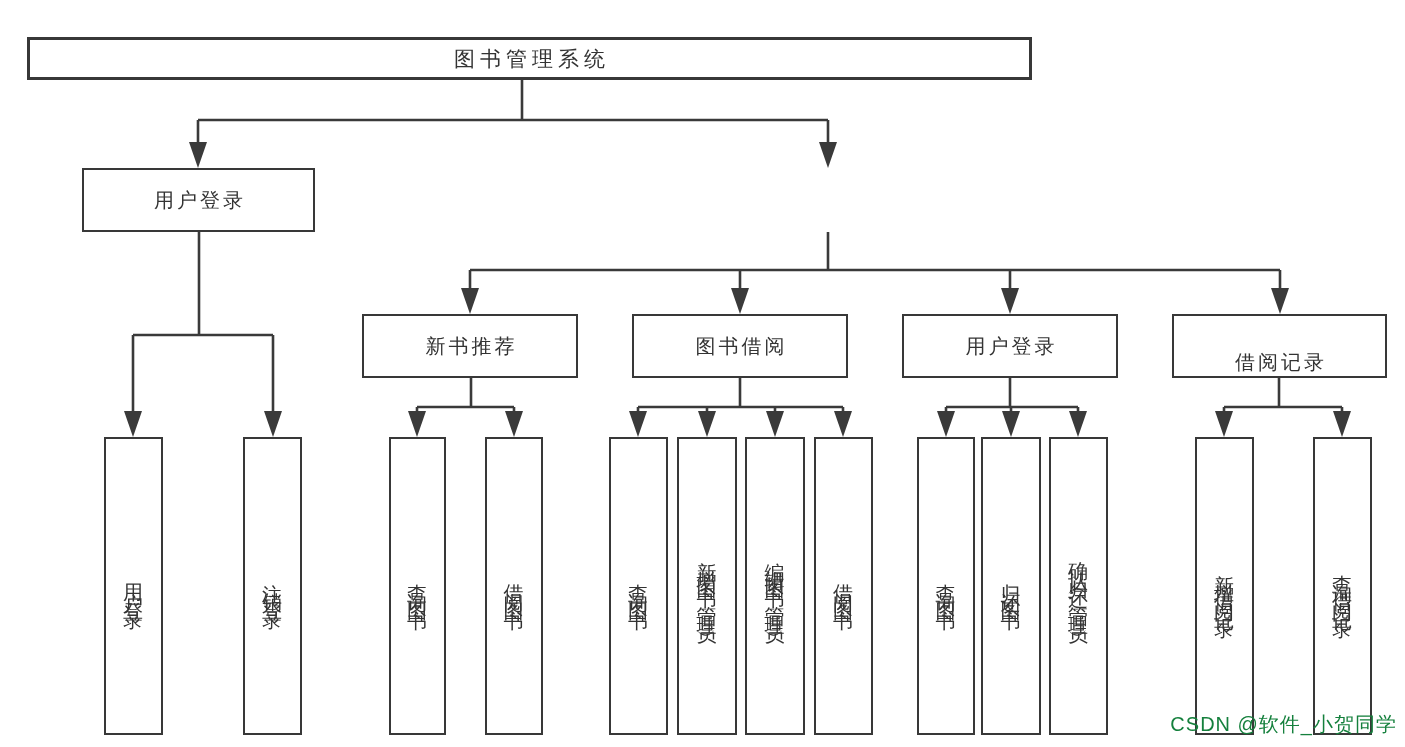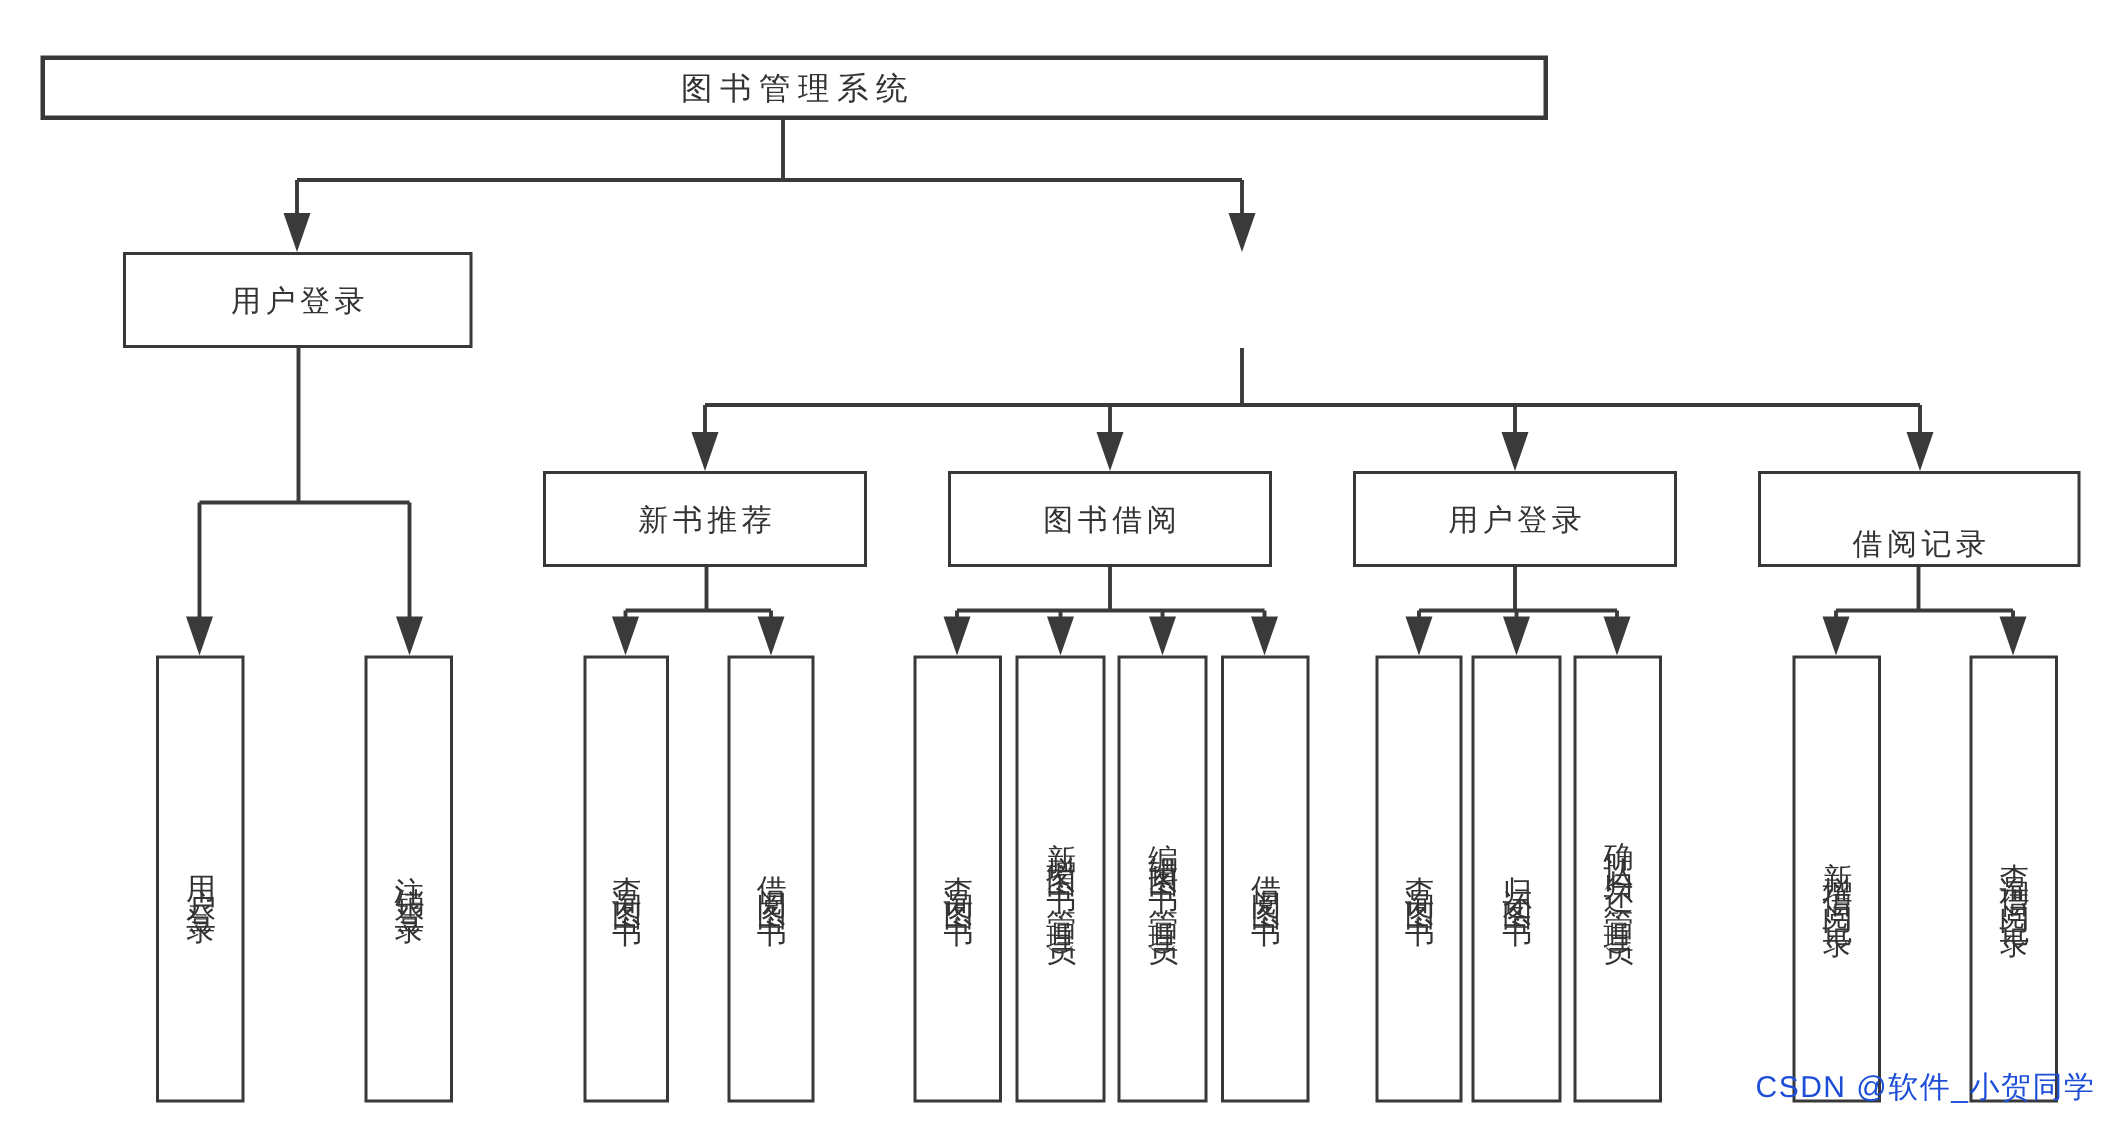--- a/index.html
+++ b/index.html
@@ -44,21 +44,21 @@
     font-size: 20px;
     letter-spacing: 9px;
     color: #333333;
     line-height: 1;
   }
   #watermark {
     position: absolute;
     right: 8px;
     top: 711px;
     font-size: 20px;
-    color: #1d4ed8;
+    color: #15803d;
     letter-spacing: 1px;
     z-index: 2;
     white-space: nowrap;
   }
 </style>
 </head>
 <body>
 
 <div id="canvas">
 

